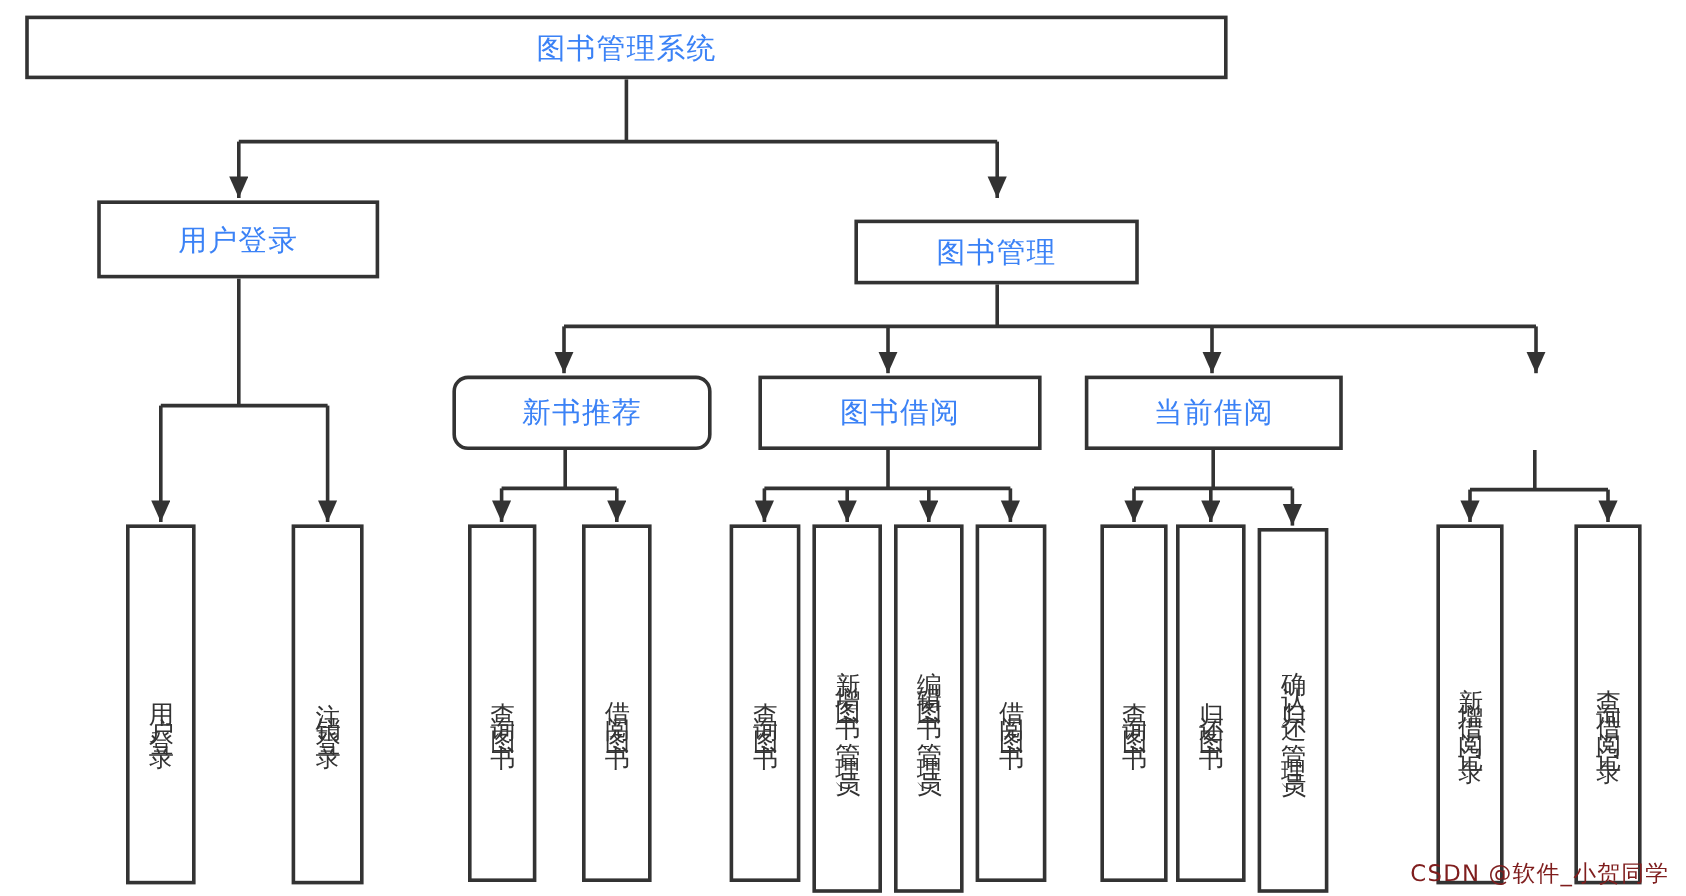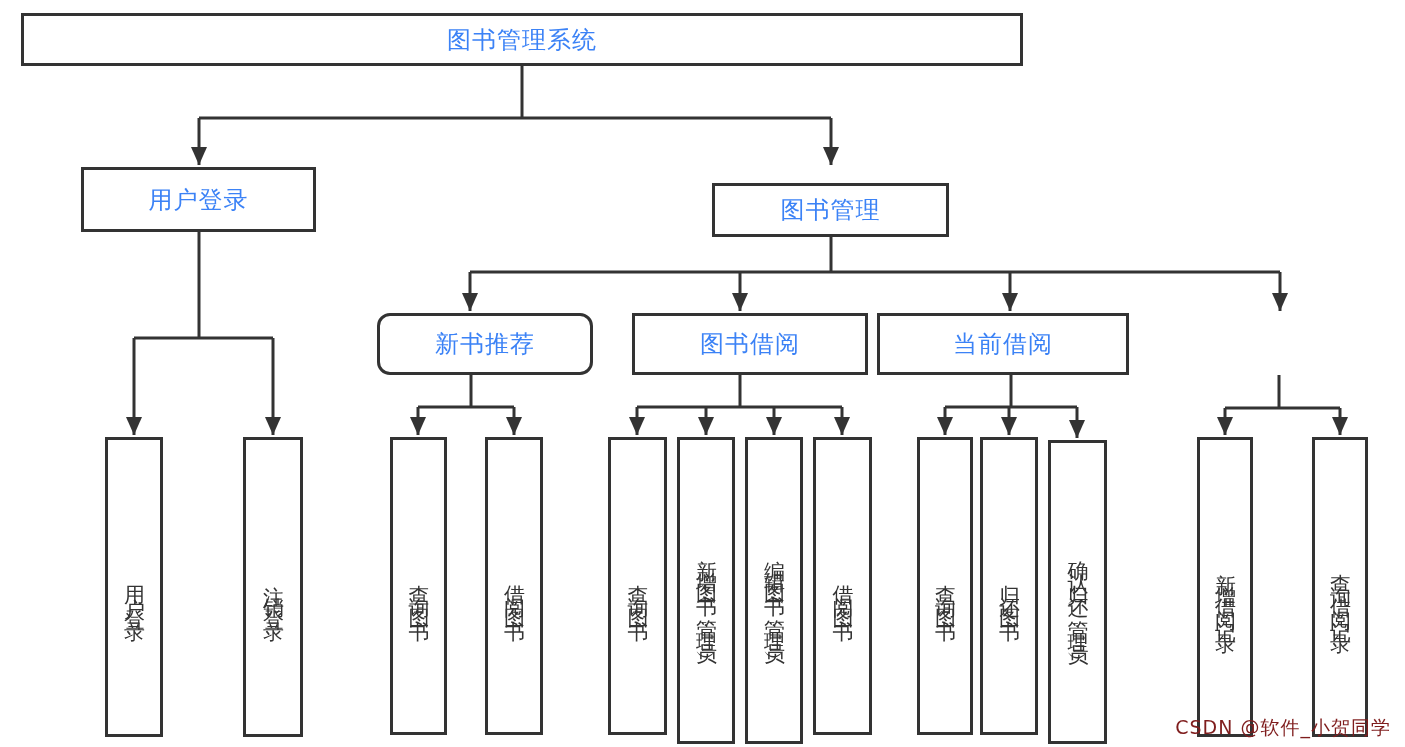--- a/index.html
+++ b/index.html
@@ -116,21 +116,21 @@
     </g>
   </svg>
 
   <div class="node" style="left:21px; top:13px; width:1002px; height:53px;">图书管理系统</div>
 
   <div class="node" style="left:81px; top:167px; width:235px; height:65px;">用户登录</div>
   <div class="node" style="left:712px; top:167px; width:237px; height:54px;margin-top:16px;">图书管理</div>
 
   <div class="node" style="left:377px; top:313px; width:216px; height:62px;border-radius:13px;">新书推荐</div>
   <div class="node" style="left:632px; top:313px; width:236px; height:62px;">图书借阅</div>
-  <div class="node" style="left:877px; top:313px; width:252px; height:62px;">当前借阅</div>
+  <div class="node" style="left:904px; top:313px; width:215px; height:62px;">当前借阅</div>
 
   <div class="leaf" style="left:105px; top:437px; width:58px; height:300px;">
     <span class="vtext">用户登录</span>
   </div>
   <div class="leaf" style="left:243px; top:437px; width:60px; height:300px;">
     <span class="vtext">注销登录</span>
   </div>
 
   <div class="leaf" style="left:390px; top:437px; width:57px; height:298px;">
     <span class="vtext">查询图书</span>

